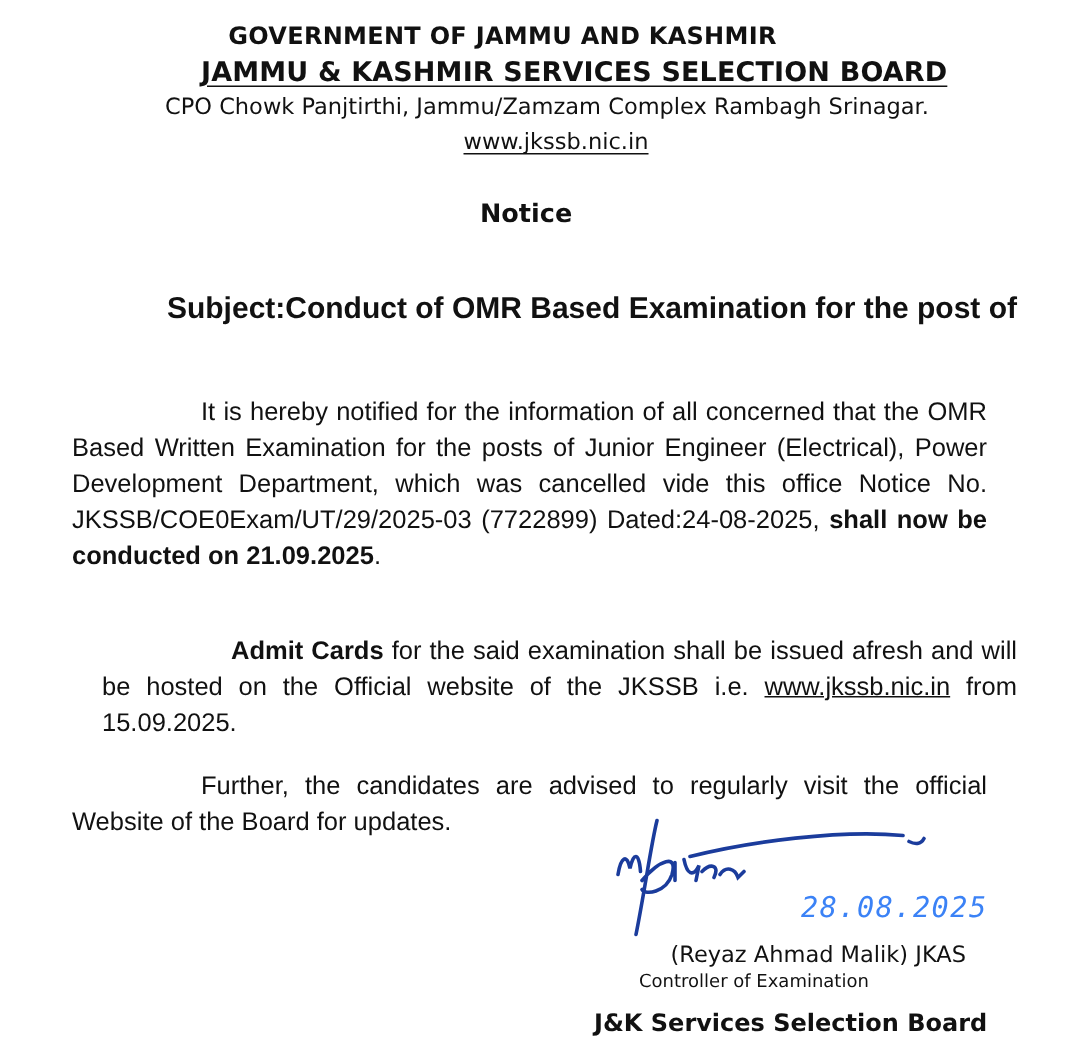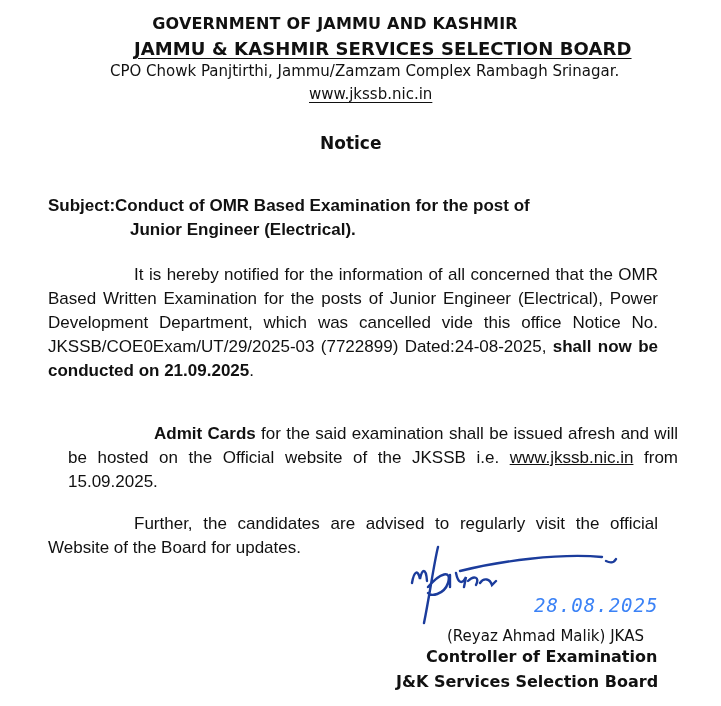--- a/index.html
+++ b/index.html
@@ -1,51 +1,50 @@
 <!DOCTYPE html>
 <html><head>
   <meta charset="utf-8">
   <style>
     html, body { margin:0; padding:0; background:#ffffff; }
     body { width:721px; height:706px; position:relative; overflow:hidden;
            font-family:"DejaVu Sans", sans-serif; color:#111; }
-    .abs { position:absolute; white-space:nowrap; }
+    .abs { position:absolute; white-space:nowrap;text-align:right; }
     .hdr1 { top:14px; left:0; width:650px; text-align:center; font-weight:bold; font-size:16px; letter-spacing:0.2px; padding-left:20px; box-sizing:border-box;}
     .hdr2 { top:38px; left:134px; font-weight:bold; font-size:18px; text-decoration:underline; text-underline-offset:3px; letter-spacing:0.1px;}
     .hdr3 { top:62px; left:110px; font-size:15px; }
     .hdr4 { top:85px; left:309px; font-size:15px; text-decoration:underline; text-underline-offset:3px;}
     .notice { top:133px; left:320px; font-weight:bold; font-size:17px; text-underline-offset:3px; }
-    .subject { top:194px; left:48px; font-weight:bold; font-size:17px; font-family:"Liberation Sans", sans-serif; line-height:24px; width:630px; white-space:normal; }
+    .subject { top:194px; left:48px; font-weight:bold; font-size:20px; font-family:"Liberation Sans", sans-serif; line-height:24px; width:630px; white-space:normal; }
     .subject .subj-line2 { display:block; padding-left:82px; }
     .para { left:48px; width:610px; font-family:"Liberation Sans", sans-serif; font-size:17px; line-height:24px; white-space:normal; text-align:justify; text-align-last:left; }
     .p1 { top:263px; }
     .p2 { top:422px;margin-left:20px; }
     .p3 { top:512px; }
     .indent { display:inline-block; width:86px; }
     .bold { font-weight:bold; }
     .u { text-decoration:underline; }
     .sig-svg { position:absolute; left:400px; top:543px; }
     .sig-date { position:absolute; left:534px; top:594px; font-family:"DejaVu Sans Mono", monospace; font-size:19px; color:#3b82f6; font-style:italic; letter-spacing:1px; }
     .sig-name { top:627px; left:447px; font-size:15px; }
-    .sig-title { top:647px; left:426px; font-weight:bold; font-size:16px; }
+    .sig-title { top:647px; left:426px; font-weight:normal; font-size:12px; }
     .sig-org { top:672px; left:396px; font-weight:bold; font-size:16px; }
   </style>
 </head>
 <body>
 
 <div class="abs hdr1">GOVERNMENT OF JAMMU AND KASHMIR</div>
 <div class="abs hdr2">JAMMU &amp; KASHMIR SERVICES SELECTION BOARD</div>
 <div class="abs hdr3">CPO Chowk Panjtirthi, Jammu/Zamzam Complex Rambagh Srinagar.</div>
 <div class="abs hdr4">www.jkssb.nic.in</div>
 
 <div class="abs notice">Notice</div>
 
 <div class="abs subject">
   <span>Subject:</span><span>Conduct of OMR Based Examination for the post of</span>
-  <span class="subj-line2">Junior Engineer (Electrical).</span>
 </div>
 
 <div class="abs para p1">
   <span class="indent"></span><span>It is hereby notified for the information of all concerned that the OMR Based Written Examination for the posts of Junior Engineer (Electrical), Power Development Department, which was cancelled vide this office Notice No. JKSSB/COE0Exam/UT/29/2025-03 (7722899) Dated:24-08-2025, </span><span class="bold">shall now be conducted on 21.09.2025</span><span>.</span>
 </div>
 
 <div class="abs para p2">
   <span class="indent"></span><span class="bold">Admit Cards</span><span> for the said examination shall be issued afresh and will be hosted on the Official website of the JKSSB i.e. </span><span class="u">www.jkssb.nic.in</span><span> from 15.09.2025.</span>
 </div>
 

